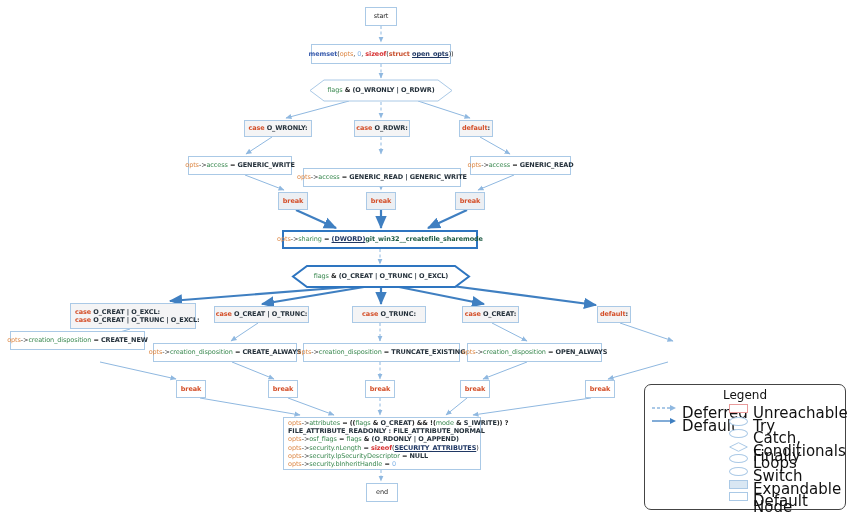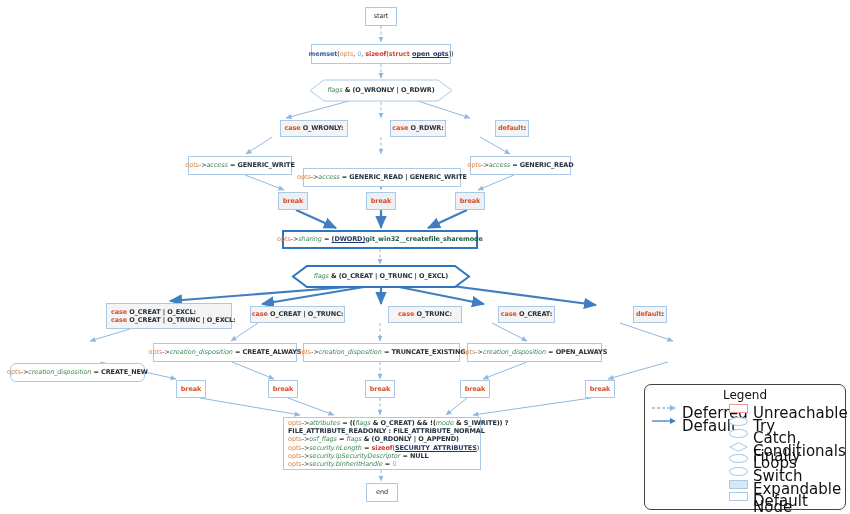--- a/index.html
+++ b/index.html
@@ -2,30 +2,30 @@
 <html><head>
 <meta charset="utf-8">
 <style>
   html,body{margin:0;padding:0;background:#fff;}
   #stage{position:relative;width:850px;height:514px;background:#fff;overflow:hidden;
          font-family:"DejaVu Sans", sans-serif;}
   #edges{position:absolute;left:0;top:0;width:850px;height:514px;}
   .node{position:absolute;display:flex;flex-direction:column;justify-content:center;align-items:center;
         font-size:6.5px;line-height:1.25;letter-spacing:-0.1px;white-space:nowrap;
         background:#fff;border:1px solid #aac9e6;box-sizing:border-box;color:#2a2a2a;z-index:2;}
-  .node.case{background:#f4f4f5;margin-left:36px;}
+  .node.case{background:#f4f4f5;}
   .node.break-fill{background:#eceff3;}
   .node.hl{border:2px solid #2e75c0;}
   .node.hex{background:transparent;border:none;}
   .node.leftalign{align-items:flex-start;padding-left:4px;padding-right:4px;}
   .c-plain{color:#2a2a2a;}
   .c-op{color:#2a2a2a;font-weight:bold;}
   .c-kw{color:#d4502a;font-weight:bold;}
   .c-const{color:#26323c;font-weight:bold;}
-  .c-mem{color:#3c8a52;font-style:italic;}
+  .c-mem{color:#3c8a52;}
   .c-opts{color:#dd8744;}
   .c-num{color:#85b6e8;}
   .c-fn{color:#3a5dae;font-weight:bold;}
   .c-sizeof{color:#d63031;font-weight:bold;}
   .c-struct{color:#c8502e;font-weight:bold;margin-top:48px;}
   .c-link{color:#203864;font-weight:bold;text-decoration:underline;}
   .c-fnname{color:#1f5c45;font-weight:bold;}
   #legend{position:absolute;left:644px;top:384px;width:202px;height:126px;border:1.5px solid #444;
           border-radius:7px;background:#fff;z-index:3;box-sizing:border-box;padding:3px 6px;}
   #legend-title{text-align:center;font-size:12px;color:#111;}
@@ -200,21 +200,21 @@
     </div>
     <div class="node case" style="left: 352px; top: 306px; width: 74px; height: 17px;">
       <div><span class="c-kw">case </span><span class="c-const">O_TRUNC:</span></div>
     </div>
     <div class="node case" style="left: 462px; top: 306px; width: 57px; height: 17px;">
       <div><span class="c-kw">case </span><span class="c-const">O_CREAT:</span></div>
     </div>
     <div class="node case" style="left: 597px; top: 306px; width: 34px; height: 17px;">
       <div><span class="c-kw">default</span><span class="c-const">:</span></div>
     </div>
-    <div class="node " style="left: 10px; top: 363px; width: 135px; height: 19px; border-radius: 6px;">
+    <div class="node " style="left: 10px; top: 331px; width: 135px; height: 19px;">
       <div><span class="c-opts">opts</span><span class="c-plain">-&gt;</span><span class="c-mem">creation_disposition</span><span class="c-op"> = </span><span class="c-const">CREATE_NEW</span></div>
     </div>
     <div class="node " style="left: 153px; top: 343px; width: 144px; height: 19px;">
       <div><span class="c-opts">opts</span><span class="c-plain">-&gt;</span><span class="c-mem">creation_disposition</span><span class="c-op"> = </span><span class="c-const">CREATE_ALWAYS</span></div>
     </div>
     <div class="node " style="left: 303px; top: 343px; width: 157px; height: 19px;">
       <div><span class="c-opts">opts</span><span class="c-plain">-&gt;</span><span class="c-mem">creation_disposition</span><span class="c-op"> = </span><span class="c-const">TRUNCATE_EXISTING</span></div>
     </div>
     <div class="node " style="left: 467px; top: 343px; width: 135px; height: 19px;">
       <div><span class="c-opts">opts</span><span class="c-plain">-&gt;</span><span class="c-mem">creation_disposition</span><span class="c-op"> = </span><span class="c-const">OPEN_ALWAYS</span></div>

